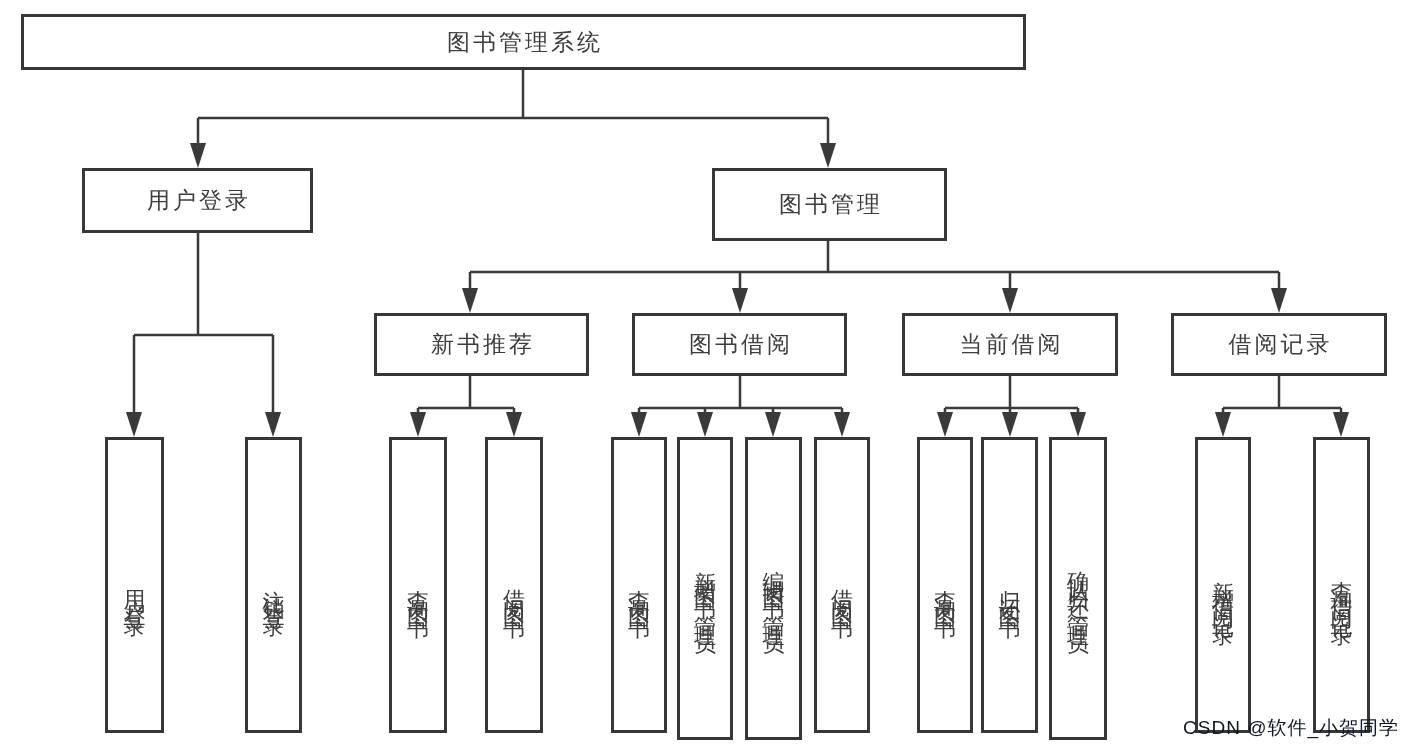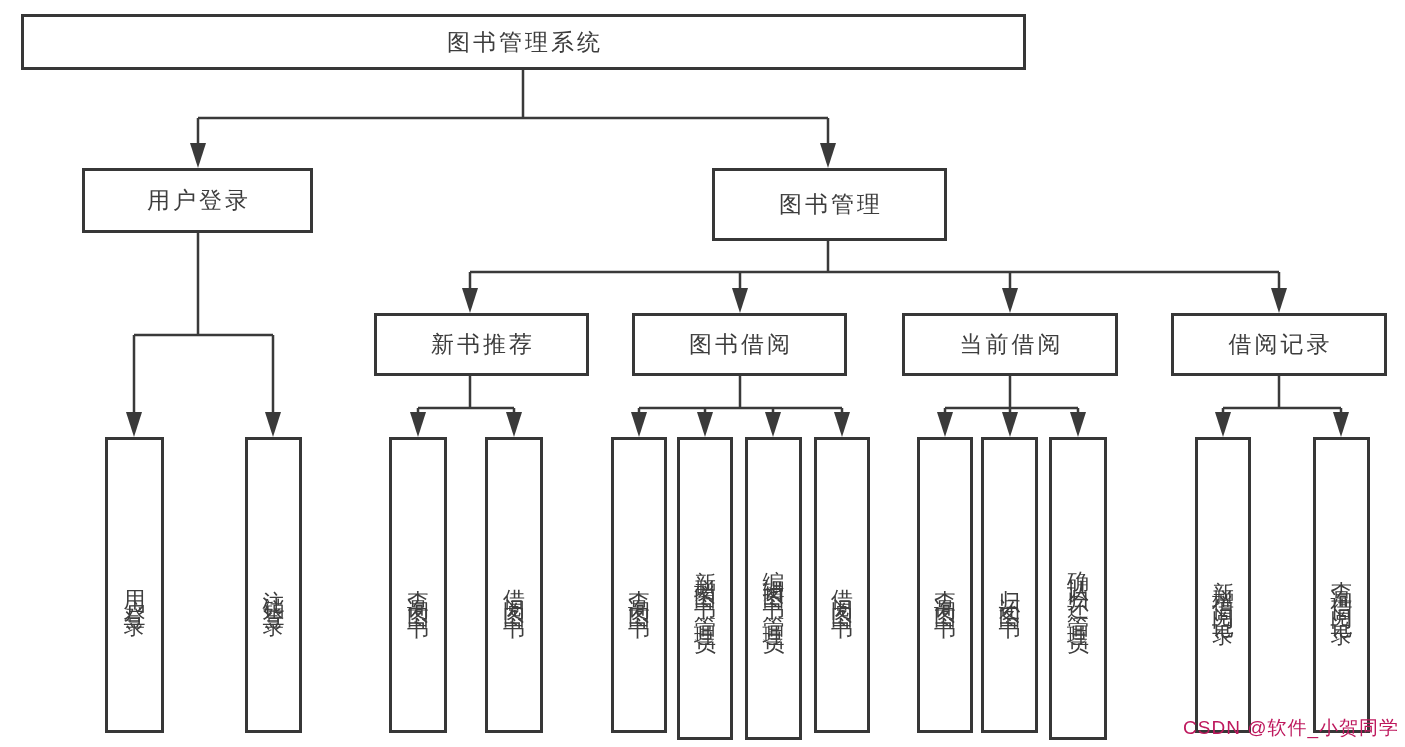--- a/index.html
+++ b/index.html
@@ -51,21 +51,21 @@
     line-height: 1;
     margin-bottom: -9px; 
   }
   .watermark {
     position: absolute;
     z-index: 3;
     right: 6px;
     top: 715px;
     font-size: 19px;
     letter-spacing: 1px;
-    color: #be185d;
+    color: #0f172a;
     white-space: nowrap;
   }
 </style>
 </head>
 <body>
 
 <div class="stage">
 
   <svg class="wires" width="1405" height="747" viewBox="0 0 1405 747" xmlns="http://www.w3.org/2000/svg">
     <g stroke="#3a3a3a" stroke-width="2.5" fill="none">

